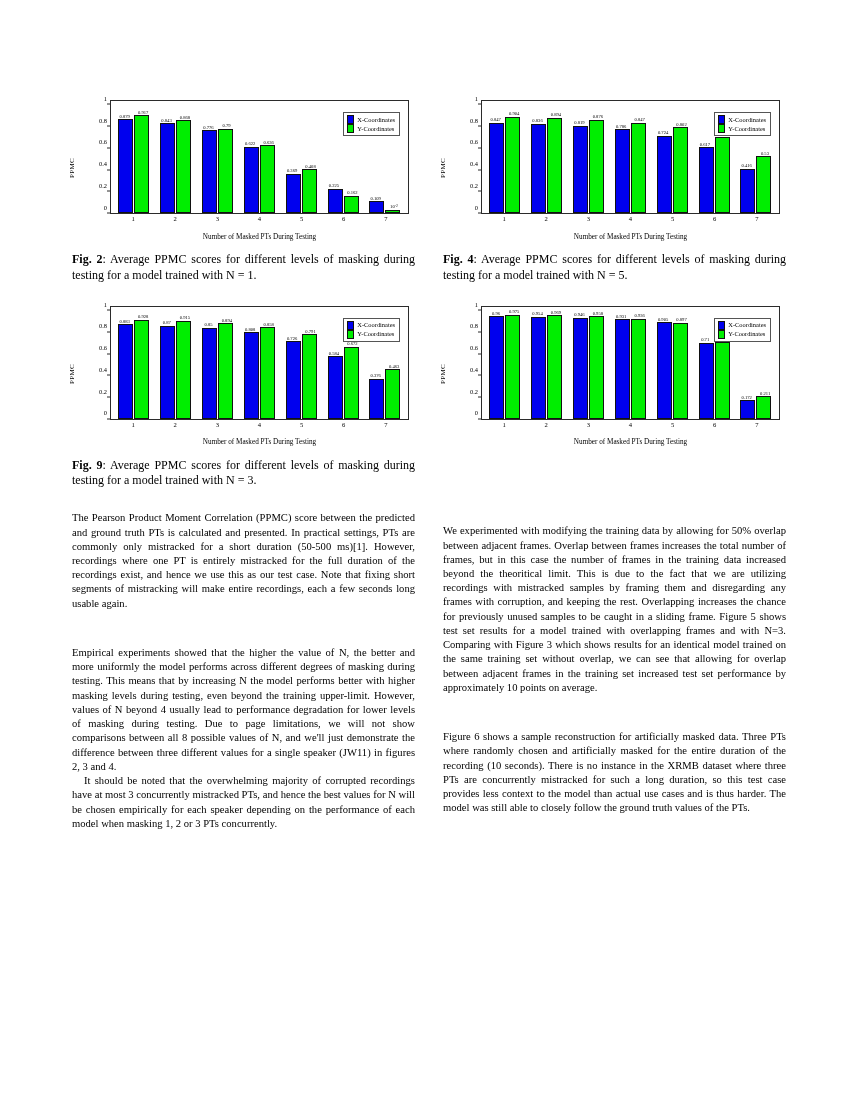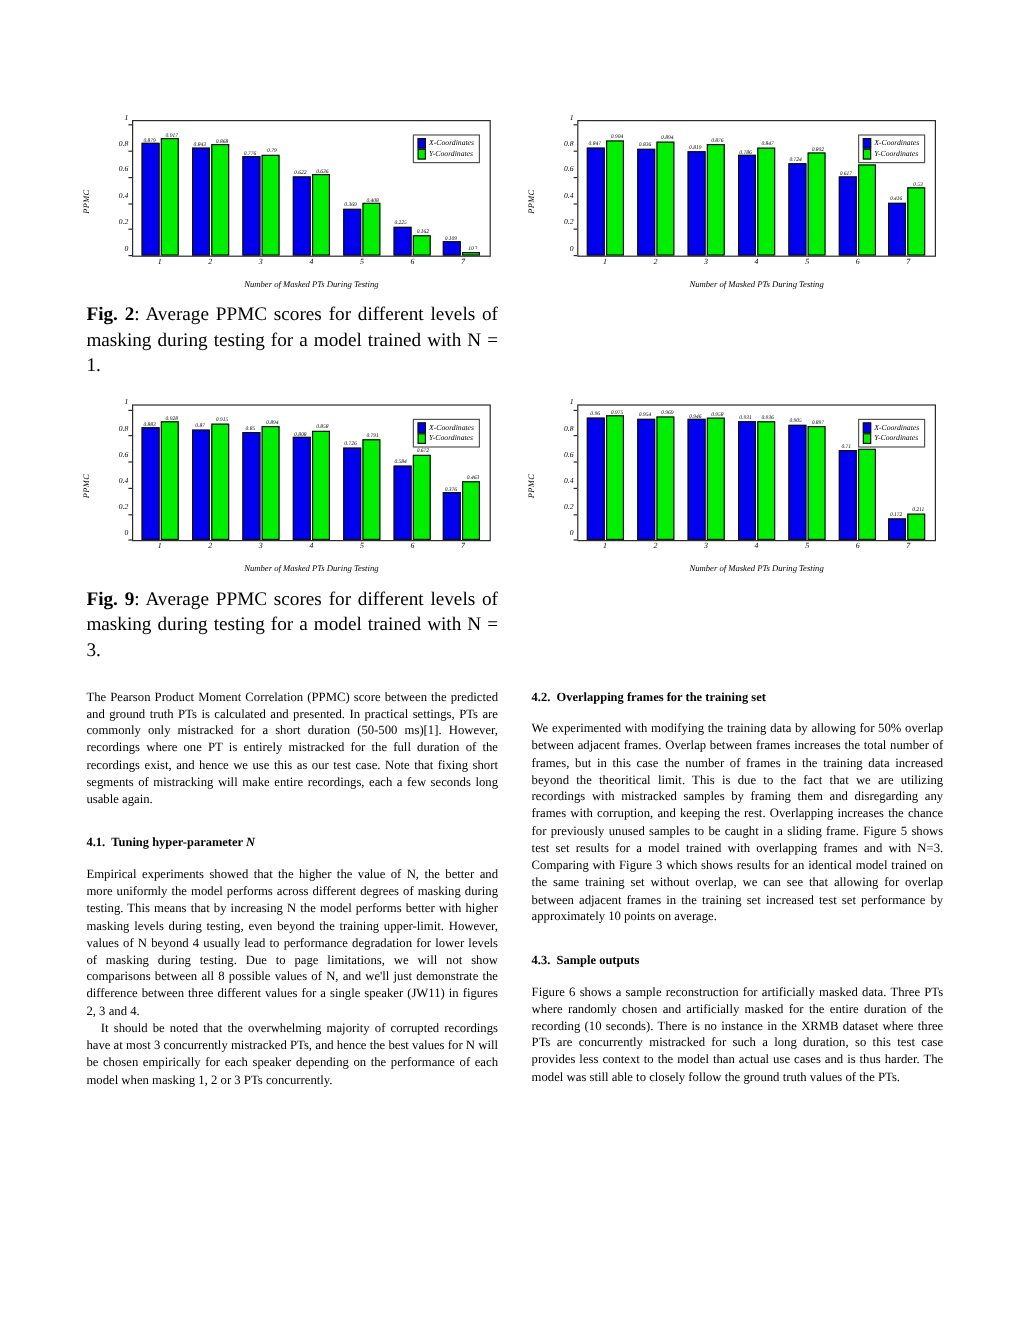--- a/index.html
+++ b/index.html
@@ -36,21 +36,20 @@
     width: 343px;
   }
 
   
   .figure { margin: 0 0 0 0; }
   .chart-box {
     position: relative;
     width: 343px;
     height: 152px;
     box-sizing: border-box;
-    font-style: italic;
   }
   .plot-frame {
     position: absolute;
     left: 38px;
     top: 8px;
     right: 6px;
     bottom: 30px;
     border: 1px solid #2b2b2b;
     background: #fff;
     box-sizing: border-box;
@@ -177,21 +176,21 @@
   .legend .sw {
     width: 5px;
     height: 7px;
     border: 0.5px solid #111;
     display: inline-block;
   }
   .legend .sw.x { background: #0000ee; }
   .legend .sw.y { background: #00ee00; }
 
   .caption {
-    font-size: 16px;
+    font-size: 12px;
     line-height: 1.32;
     text-align: justify;
     margin-top: 8px;
     margin-bottom: 0;
   }
   .caption b { font-weight: bold; }
 
   
   .bodytext {
     font-size: 10.6px;
@@ -415,20 +414,21 @@
                 <div class="xtick">1</div>
                 <div class="xtick">2</div>
                 <div class="xtick">3</div>
                 <div class="xtick">4</div>
                 <div class="xtick">5</div>
                 <div class="xtick">6</div>
                 <div class="xtick">7</div>
               </div>
             <div class="xlabel">Number of Masked PTs During Testing</div>
           </div>
+          <p class="caption"><b>Fig. 4</b><span>: Average PPMC scores for different levels of masking during testing for a model trained with N = 5.</span></p>
         </div>
       </div>
 
     </div>
 
     <div class="fig-gap"></div>
 
     <div class="twocol">
 
       <div class="col">
@@ -638,32 +638,29 @@
 
     </div>
 
     <div class="gap-lg"></div>
 
     <div class="twocol">
 
       <div class="col">
         <p class="bodytext">The Pearson Product Moment Correlation (PPMC) score between the predicted and ground truth PTs is calculated and presented. In practical settings, PTs are commonly only mistracked for a short duration (50-500 ms)[1]. However, recordings where one PT is entirely mistracked for the full duration of the recordings exist, and hence we use this as our test case. Note that fixing short segments of mistracking will make entire recordings, each a few seconds long usable again.</p>
         <div class="gap-lg"></div>
-        <p class="sec-head"><span>4.1.</span>&nbsp;&nbsp;<span>Tuning hyper-parameter</span> <i>N</i></p>
         <div class="gap-md"></div>
         <p class="bodytext">Empirical experiments showed that the higher the value of N, the better and more uniformly the model performs across different degrees of masking during testing. This means that by increasing N the model performs better with higher masking levels during testing, even beyond the training upper-limit. However, values of N beyond 4 usually lead to performance degradation for lower levels of masking during testing. Due to page limitations, we will not show comparisons between all 8 possible values of N, and we'll just demonstrate the difference between three different values for a single speaker (JW11) in figures 2, 3 and 4.</p>
         <p class="bodytext indent">It should be noted that the overwhelming majority of corrupted recordings have at most 3 concurrently mistracked PTs, and hence the best values for N will be chosen empirically for each speaker depending on the performance of each model when masking 1, 2 or 3 PTs concurrently.</p>
       </div>
 
       <div class="col">
-        <p class="sec-head"><span>4.2.</span>&nbsp;&nbsp;<span>Overlapping frames for the training set</span></p>
         <div class="gap-md"></div>
         <p class="bodytext">We experimented with modifying the training data by allowing for 50% overlap between adjacent frames. Overlap between frames increases the total number of frames, but in this case the number of frames in the training data increased beyond the theoritical limit. This is due to the fact that we are utilizing recordings with mistracked samples by framing them and disregarding any frames with corruption, and keeping the rest. Overlapping increases the chance for previously unused samples to be caught in a sliding frame. Figure 5 shows test set results for a model trained with overlapping frames and with N=3. Comparing with Figure 3 which shows results for an identical model trained on the same training set without overlap, we can see that allowing for overlap between adjacent frames in the training set increased test set performance by approximately 10 points on average.</p>
         <div class="gap-lg"></div>
-        <p class="sec-head"><span>4.3.</span>&nbsp;&nbsp;<span>Sample outputs</span></p>
         <div class="gap-md"></div>
         <p class="bodytext">Figure 6 shows a sample reconstruction for artificially masked data. Three PTs where randomly chosen and artificially masked for the entire duration of the recording (10 seconds). There is no instance in the XRMB dataset where three PTs are concurrently mistracked for such a long duration, so this test case provides less context to the model than actual use cases and is thus harder. The model was still able to closely follow the ground truth values of the PTs.</p>
       </div>
 
     </div>
 
   </div>
 </div>
 
 </body></html>

